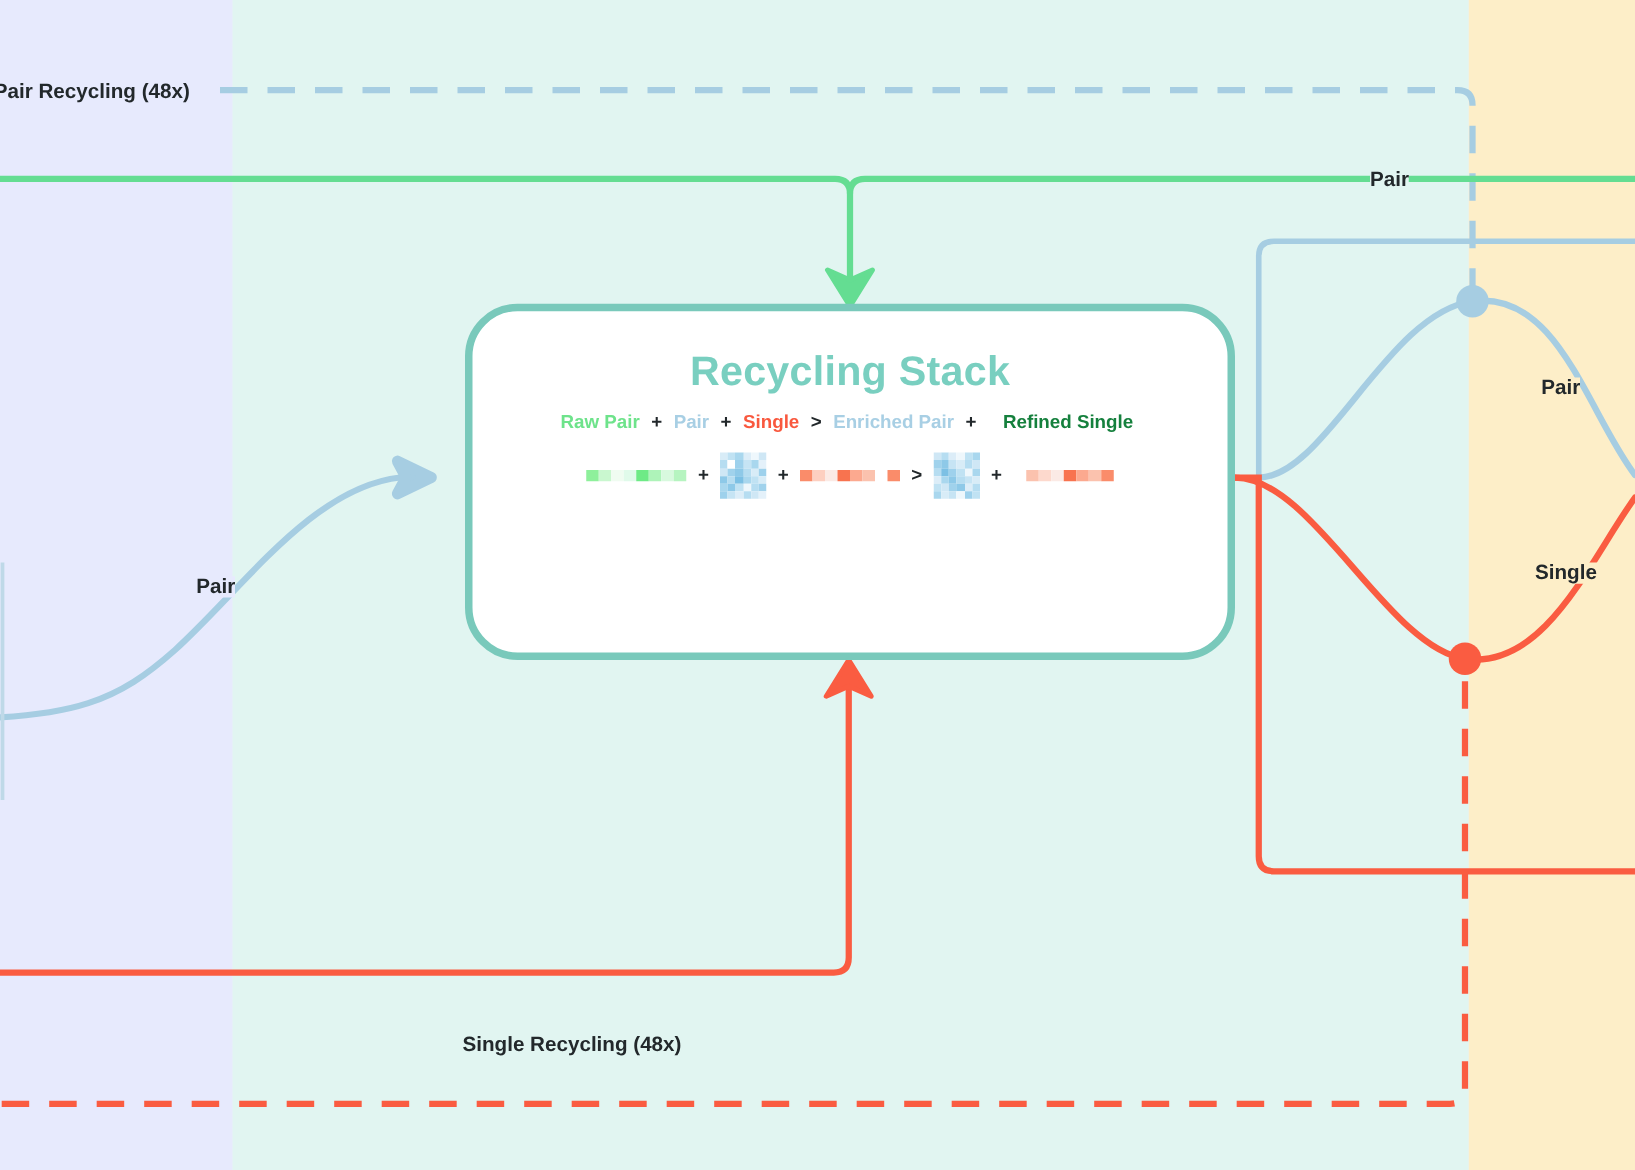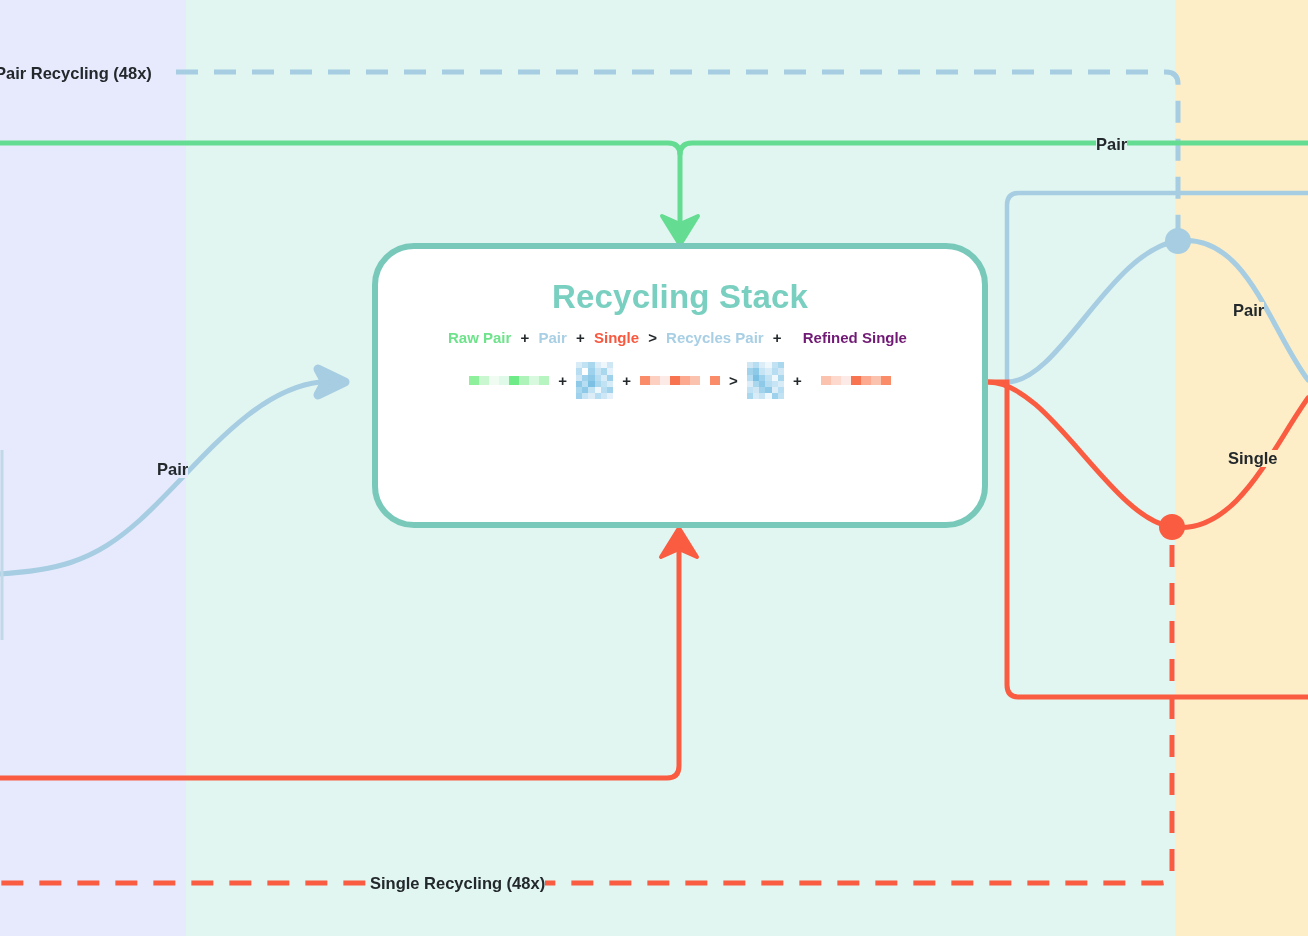--- a/index.html
+++ b/index.html
@@ -36,37 +36,37 @@
   }
   .card-desc{
     color:#333b3c;font-size:14.6px;line-height:1.52;text-align:center;
     width:360px;margin:0 0 18px 0;
   }
   .formula{font-size:15px;font-weight:bold;margin:0 0 16px 0;white-space:nowrap;}
   .f-raw{color:#6ee38b;}
   .f-pair{color:#a8cfe4;}
   .f-single{color:#f9583e;}
   .f-rpair{color:#a8cfe4;}
-  .f-rsingle{color:#701a75;margin-left:12px;}
+  .f-rsingle{color:#15803d;margin-left:12px;}
   .f-op{color:#22282b;}
 
   .glyph-row{display:flex;align-items:center;gap:9px;}
   .op{font-size:15px;font-weight:bold;color:#22282b;}
   .strip{display:flex;height:9px;}
   .strip i{display:block;width:10px;height:9px;}
   .matrix{display:grid;grid-template-columns:repeat(6,6.2px);grid-template-rows:repeat(6,6.2px);}
   .matrix i{display:block;width:6.2px;height:6.2px;}
 
   
   .lbl{
     position:absolute;font-size:16.5px;font-weight:bold;color:#22282b;
     white-space:nowrap;line-height:1;
   }
   .lbl-pairrecycle{left:-5px;top:65px;}
-  .lbl-singlerecycle{left:370px;top:875px;}
+  .lbl-singlerecycle{left:370px;top:828px;}
   .lbl-input{left:1096px;top:136px;}
   .lbl-pair-left{left:157px;top:461px;}
   .lbl-pair-right{left:1233px;top:302px;}
   .lbl-single-right{left:1228px;top:450px;}
 
   
   .lbl::before{
     content:"";position:absolute;left:-7px;right:-7px;top:-3px;bottom:-3px;
     background:inherit;z-index:-1;
   }
@@ -114,21 +114,21 @@
   <div class="card">
     <h1 class="card-title">Recycling Stack</h1>
 
     <div class="formula">
       <span class="f-raw" style="margin-right: 5px;">Raw Pair</span>
       <span class="f-op" style="margin-right: 5px;">+</span>
       <span class="f-pair" style="margin-right: 5px;">Pair</span>
       <span class="f-op" style="margin-right: 5px;">+</span>
       <span class="f-single" style="margin-right: 5px;">Single</span>
       <span class="f-op" style="margin-right: 5px;">&gt;</span>
-      <span class="f-rpair" style="margin-right: 5px;">Recycles Pair</span>
+      <span class="f-rpair" style="margin-right: 5px;">Enriched Pair</span>
       <span class="f-op" style="margin-right: 5px;">+</span>
       <span class="f-rsingle" style="margin-right: 5px;">Refined Single</span>
     </div>
 
     <div class="glyph-row">
       <span class="strip" id="g-raw">
           <i style="background: rgb(142, 240, 155);"></i>
           <i style="background: rgb(201, 247, 207);"></i>
           <i style="background: rgb(240, 252, 241);"></i>
           <i style="background: rgb(224, 250, 234);"></i>

